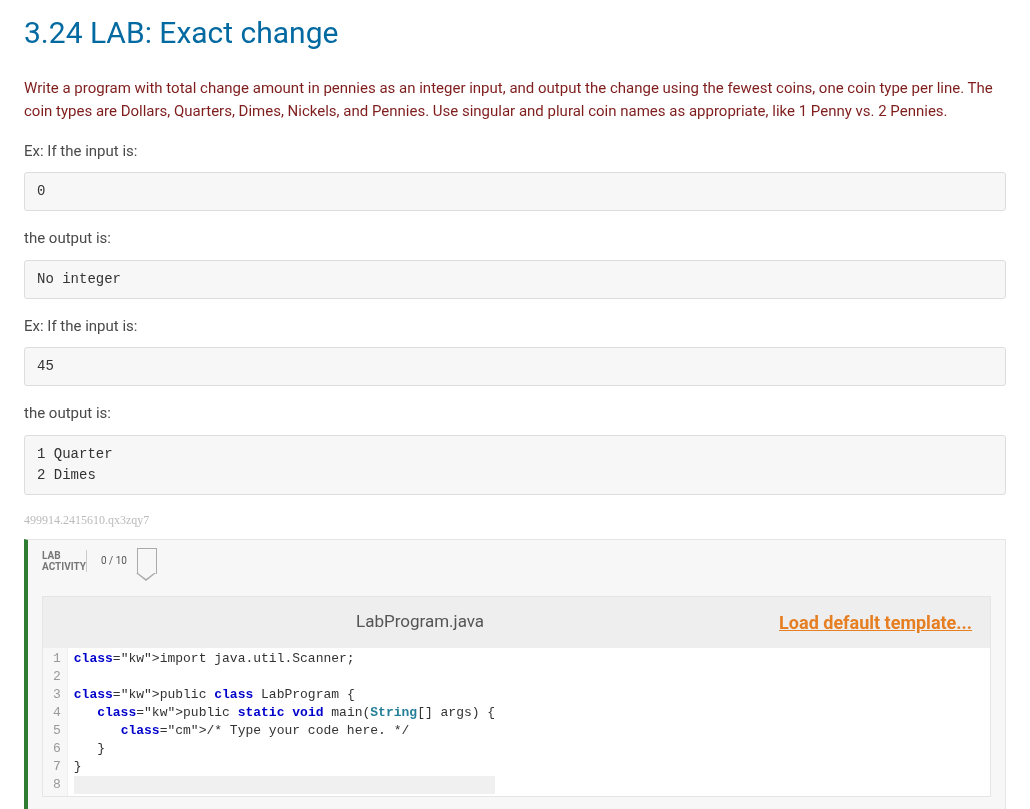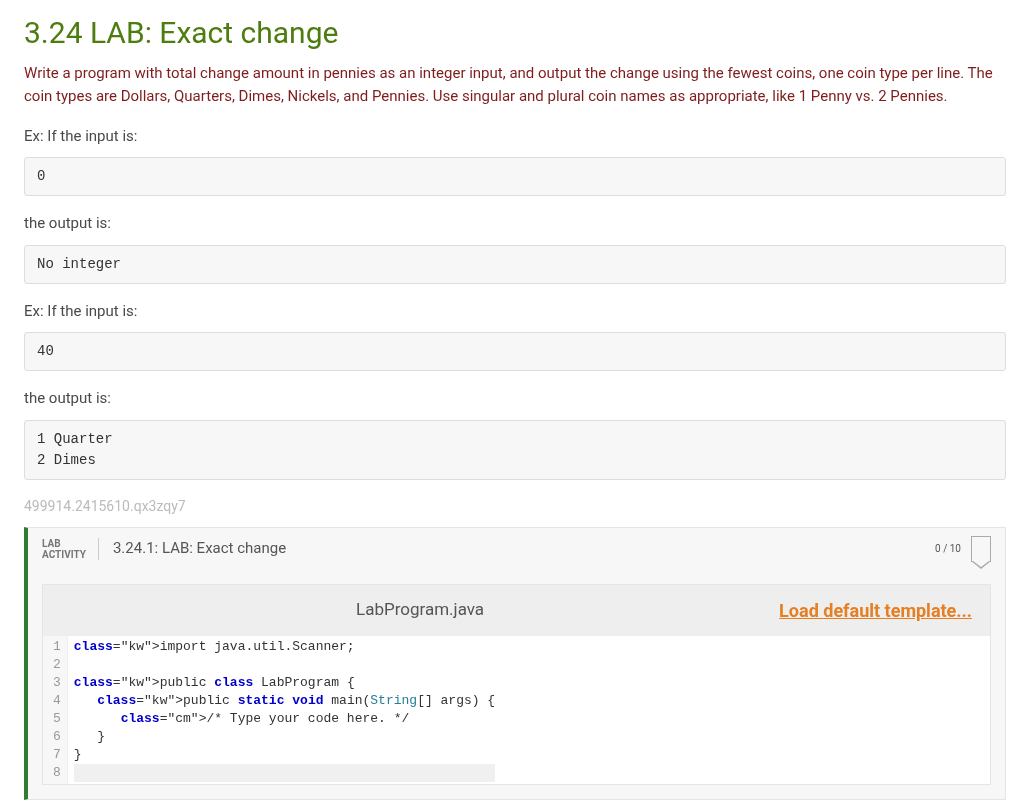--- a/index.html
+++ b/index.html
@@ -7,22 +7,22 @@
     font-family: -apple-system, BlinkMacSystemFont, "Segoe UI", Roboto, Arial, sans-serif;
     color: #333;
     background: #fff;
     padding: 10px 24px 0 24px;
     font-size: 15px;
     line-height: 1.5;
   }
   h1.title {
     font-size: 30px;
     font-weight: 400;
-    color: #4d7c0f;
-    margin-bottom: 7px;
+    color: #0369a1;
+    margin-bottom: 22px;
   }
   p.desc {
     color: #7f1d1d;
     margin-bottom: 16px;
     line-height: 1.55;
   }
   p.ex-label {
     color: #4a4a4a;
     margin-bottom: 10px;
   }
@@ -31,41 +31,41 @@
     border: 1px solid #ddd;
     border-radius: 3px;
     padding: 8px 12px;
     font-family: "Courier New", Courier, monospace;
     font-size: 14px;
     color: #333;
     margin-bottom: 16px;
     white-space: pre;
   }
   .ref-id {
-    font-size: 14px;
+    font-size: 12px;
     color: #bbb;
     margin: 6px 0 10px 0;
+    font-family: Liberation Serif, serif;
   }
   .lab-box {
     border: 1px solid #e5e5e5;
     background: #f7f7f7;
     border-left: 4px solid #2e7d32;
   }
   .lab-header {
     display: flex;
     align-items: center;
     padding: 8px 14px;
     color: #555;
   }
   .lab-tag {
     font-size: 10px;
     font-weight: 700;
     color: #777;
     line-height: 1.1;
-    padding-right: 12px;
     border-right: 1px solid #ccc;
     margin-right: 14px;
   }
   .lab-title {
     font-size: 15px;
     color: #555;
     flex: 1;
   }
   .lab-score {
     font-size: 10px;
@@ -136,52 +136,51 @@
     color: #999;
     text-align: right;
     padding: 2px 6px 2px 10px;
     user-select: none;
     border-right: 1px solid #eee;
   }
   .gutter div { height: 18px; }
   .code-lines { padding: 2px 6px; }
   .code-lines div { height: 18px; white-space: pre; }
   .kw { color: #0000cc; font-weight: bold; }
-  .str { color: #267f99; }
+  .str { color: #267f99; font-weight: bold; }
   .cursor-line { background: #f0f0f0; }
 </style>
 </head>
 <body>
 
 <h1 class="title">3.24 LAB: Exact change</h1>
 
 <p class="desc">Write a program with total change amount in pennies as an integer input, and output the change using the fewest coins, one coin type per line. The coin types are Dollars, Quarters, Dimes, Nickels, and Pennies. Use singular and plural coin names as appropriate, like 1 Penny vs. 2 Pennies.</p>
 
 <p class="ex-label">Ex: If the input is:</p>
 <div class="code-block">0</div>
 
 <p class="ex-label">the output is:</p>
 <div class="code-block">No integer</div>
 
 <p class="ex-label">Ex: If the input is:</p>
-<div class="code-block">40</div>
+<div class="code-block">45</div>
 
 <p class="ex-label">the output is:</p>
 <div class="code-block">1 Quarter
 2 Dimes</div>
 
 <div class="ref-id">499914.2415610.qx3zqy7</div>
 
 <div class="lab-box">
   <div class="lab-header">
     <div class="lab-tag">
       <div>LAB</div>
       <div>ACTIVITY</div>
     </div>
-    <div class="lab-title">3.24.1: LAB: Exact change</div>
     <div class="lab-score">0 / 10</div>
     <div class="bookmark"></div>
   </div>
 
   <div class="editor-wrap">
     <div class="editor-head">
       <div class="filename">LabProgram.java</div>
       <div class="load-link">Load default template...</div>
     </div>
     <div class="code-editor">

